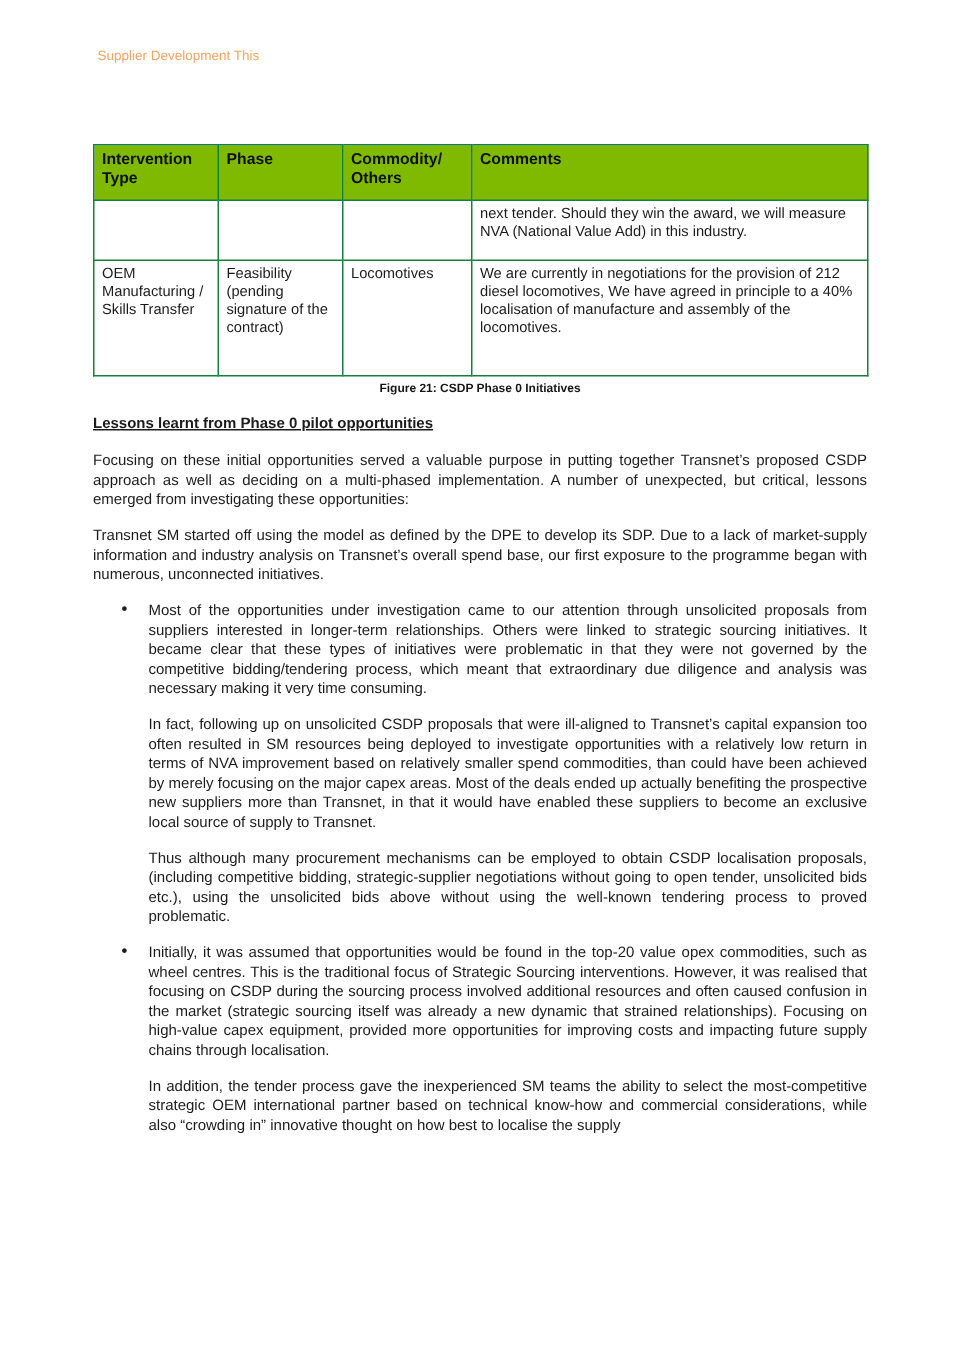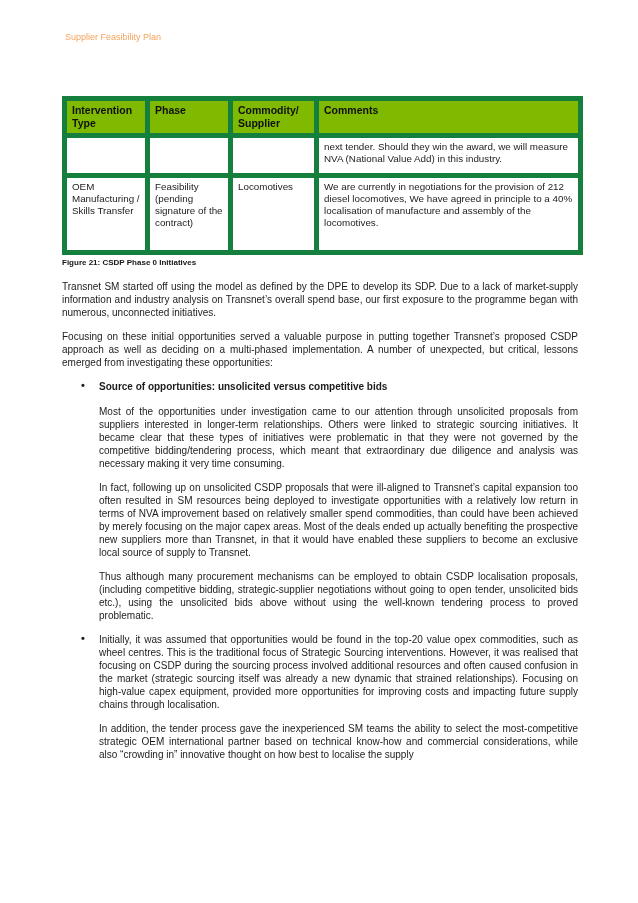--- a/index.html
+++ b/index.html
@@ -29,42 +29,42 @@
   .logo-mark { display:block; margin:3px 0 0 2px; }
 
   
   .doc-body {
     position:absolute; left:62px; top:96px; width:516px;
   }
   table.initiatives {
     width:516px; border-collapse:collapse; table-layout:fixed;
   }
   table.initiatives th, table.initiatives td {
-    border:5px solid #15803d;
+    border:1px solid #15803d;
     vertical-align:top;
     text-align:left;
     padding:3px 5px;
   }
   table.initiatives th {
     background:#7fba00;
     font-size:10.5px; font-weight:bold; line-height:13px;
     color:#101010;
   }
   table.initiatives td {
     font-size:9.8px; line-height:12px;
   }
   col.c1 { width:83px; } col.c2 { width:83px; }
   col.c3 { width:86px; } col.c4 { width:264px; }
   tr.hdr   { height:37px; }
   tr.row-a { height:40px;padding-left:40px; }
   tr.row-b { height:77px;margin-left:41px; }
 
   .caption {
     margin:3px 0 13px 0;
-    text-align:left;
+    text-align:center;
     font-size:8px; font-weight:bold; color:#161616;
   }
 
   
   .content { font-size:10px; line-height:13px; text-align:justify; }
   .sec-heading {
     font-weight:bold; text-decoration:underline;
     text-align:left;
     margin:0 0 12px 0;
   }
@@ -80,37 +80,37 @@
   .footer {
     position:absolute; left:0; right:0; top:827px;
     text-align:center; font-size:10px; color:#1c1c1c;
   }
 </style>
 </head>
 <body>
 
 <div class="page">
 
-  <div class="doc-title">Supplier Feasibility Plan</div>
+  <div class="doc-title">Supplier Development This</div>
 
 
   <div class="doc-body">
 
     <table class="initiatives">
       <colgroup>
           <col class="c1">
           <col class="c2">
           <col class="c3">
           <col class="c4">
         </colgroup>
       <thead>
         <tr class="hdr">
           <th>Intervention Type</th>
           <th>Phase</th>
-          <th>Commodity/ Supplier</th>
+          <th>Commodity/ Others</th>
           <th>Comments</th>
         </tr>
       </thead>
       <tbody>
         <tr class="row-a">
           <td></td>
           <td></td>
           <td></td>
           <td>next tender.  Should they win the award, we will measure NVA (National Value Add) in this industry.</td>
         </tr>
@@ -119,26 +119,26 @@
           <td>Feasibility (pending signature of the contract)</td>
           <td>Locomotives</td>
           <td>We are currently in negotiations for the provision of 212 diesel locomotives, We have agreed in principle to a 40% localisation of manufacture and assembly of the locomotives.</td>
         </tr>
       </tbody>
     </table>
 
     <div class="caption">Figure 21: CSDP Phase 0 Initiatives</div>
 
     <div class="content">
+      <div class="sec-heading">Lessons learnt from Phase 0 pilot opportunities</div>
 
+      <p>Focusing on these initial opportunities served a valuable purpose in putting together Transnet’s proposed CSDP approach as well as deciding on a multi-phased implementation. A number of unexpected, but critical, lessons emerged from investigating these opportunities:</p>
       <p>Transnet SM started off using the model as defined by the DPE to develop its SDP. Due to a lack of market-supply information and industry analysis on Transnet’s overall spend base, our first exposure to the programme began with numerous, unconnected initiatives.</p>
-      <p>Focusing on these initial opportunities served a valuable purpose in putting together Transnet’s proposed CSDP approach as well as deciding on a multi-phased implementation. A number of unexpected, but critical, lessons emerged from investigating these opportunities:</p>
 
       <div class="bullet-block">
-        <div class="bullet-title">Source of opportunities: unsolicited versus competitive bids</div>
         <p>Most of the opportunities under investigation came to our attention through unsolicited proposals from suppliers interested in longer-term relationships. Others were linked to strategic sourcing initiatives. It became clear that these types of initiatives were problematic in that they were not governed by the competitive bidding/tendering process, which meant that extraordinary due diligence and analysis was necessary making it very time consuming.</p>
         <p>In fact, following up on unsolicited CSDP proposals that were ill-aligned to Transnet’s capital expansion too often resulted in SM resources being deployed to investigate opportunities with a relatively low return in terms of NVA improvement based on relatively smaller spend commodities, than could have been achieved by merely focusing on the major capex areas. Most of the deals ended up actually benefiting the prospective new suppliers more than Transnet, in that it would have enabled these suppliers to become an exclusive local source of supply to Transnet.</p>
         <p>Thus although many procurement mechanisms can be employed to obtain CSDP localisation proposals, (including competitive bidding, strategic-supplier negotiations without going to open tender, unsolicited bids etc.), using the unsolicited bids above without using the well-known tendering process to proved problematic.</p>
       </div>
 
       <div class="bullet-block">
         <p>Initially, it was assumed that opportunities would be found in the top-20 value opex commodities, such as wheel centres. This is the traditional focus of Strategic Sourcing interventions. However, it was realised that focusing on CSDP during the sourcing process involved additional resources and often caused confusion in the market (strategic sourcing itself was already a new dynamic that strained relationships).  Focusing on high-value capex equipment, provided more opportunities for improving costs and impacting future supply chains through localisation.</p>
         <p>In addition, the tender process gave the inexperienced SM teams the ability to select the most-competitive strategic OEM international partner based on technical know-how and commercial considerations, while also “crowding in” innovative thought on how best to localise the supply</p>
       </div>
     </div>

